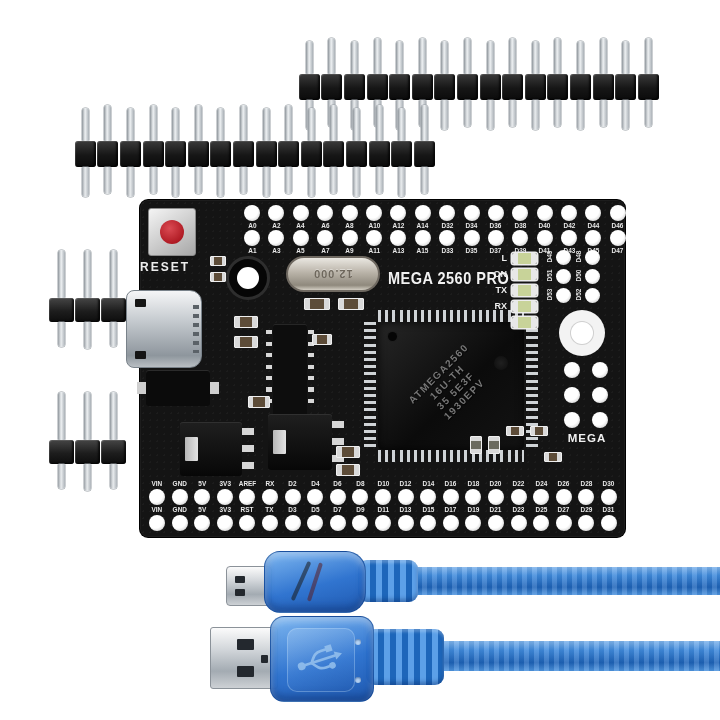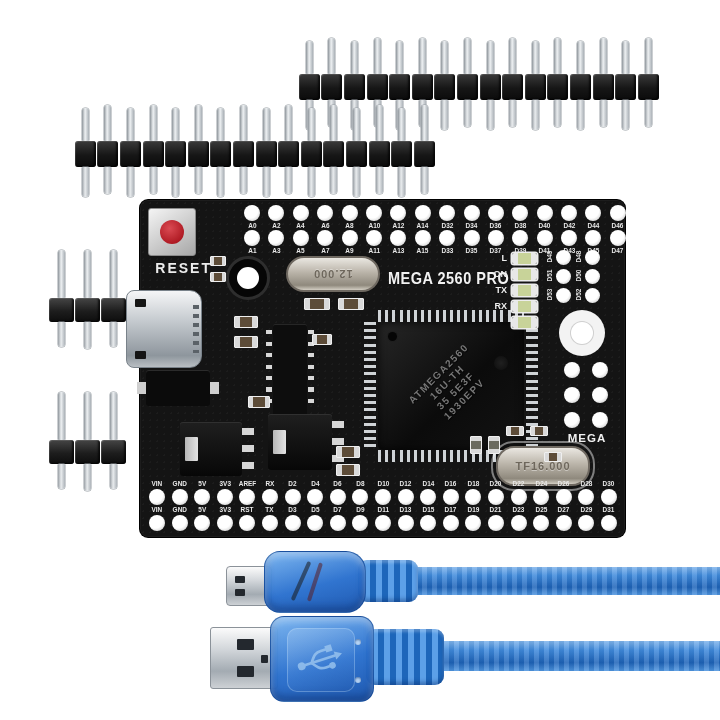--- a/index.html
+++ b/index.html
@@ -44,21 +44,21 @@
   .toprows .pincol{width:24px;}
   .toprows .pinrow{margin-bottom:0px;}
   .botrows{left:6px;top:280px;width:474px;}
   .botrows .pincol{width:22px;}
   .botrows .pinrow{margin-bottom:1px;}
 
   .reset-btn{left:8px;top:8px;width:48px;height:48px;border:1px solid #8a8a8a;border-radius:3px;
     background:linear-gradient(145deg,#f4f4f4,#cacaca 55%,#a7a7a7);display:flex;align-items:center;justify-content:center;}
   .reset-cap{width:24px;height:24px;border-radius:50%;
     background:radial-gradient(circle at 40% 35%,#da4a52,#b01b24 70%,#8c141b);}
-  .reset-label{left:8px;top:60px;width:64px;text-align:right;font-size:14px;font-weight:700;letter-spacing:2px;color:#ececec;}
+  .reset-label{left:0px;top:60px;width:64px;text-align:left;font-size:12px;font-weight:700;letter-spacing:2px;color:#ececec;}
 
   .mount-hole{border-radius:50%;display:flex;align-items:center;justify-content:center;}
   .mount-hole.left{left:86px;top:56px;width:44px;height:44px;background:#060606;border:3px solid #2e2e2e;}
   .mount-hole.left .mh-in{width:22px;height:22px;border-radius:50%;background:#fff;}
   .mount-hole.right{left:419px;top:110px;width:46px;height:46px;background:#f3f3f3;}
   .mount-hole.right .mh-in{width:22px;height:22px;border-radius:50%;background:#fff;box-shadow:0 0 0 1px #cfcfcf;}
 
   .crystal{border-radius:18px;border:2px solid #6f6961;display:flex;align-items:center;justify-content:center;
     background:linear-gradient(180deg,#eae7e1,#bab4a9 45%,#8f897d 85%,#d2cdc2);}
   .xtal12{left:146px;top:56px;width:94px;height:36px;}
@@ -601,23 +601,20 @@
 
     <div class="reg reg1">
       <span class="tab"></span>
       <span class="legs"></span>
     </div>
     <div class="reg reg2">
       <span class="tab"></span>
       <span class="legs"></span>
     </div>
 
-    <div class="crystal xtal16">
-      <span class="xtal-text">TF16.000</span>
-    </div>
 
     <div class="botrows">
       <div class="pinrow">
           <div class="pincol">
             <span class="plabel">VIN</span>
             <span class="hole"></span>
           </div>
           <div class="pincol">
             <span class="plabel">GND</span>
             <span class="hole"></span>

